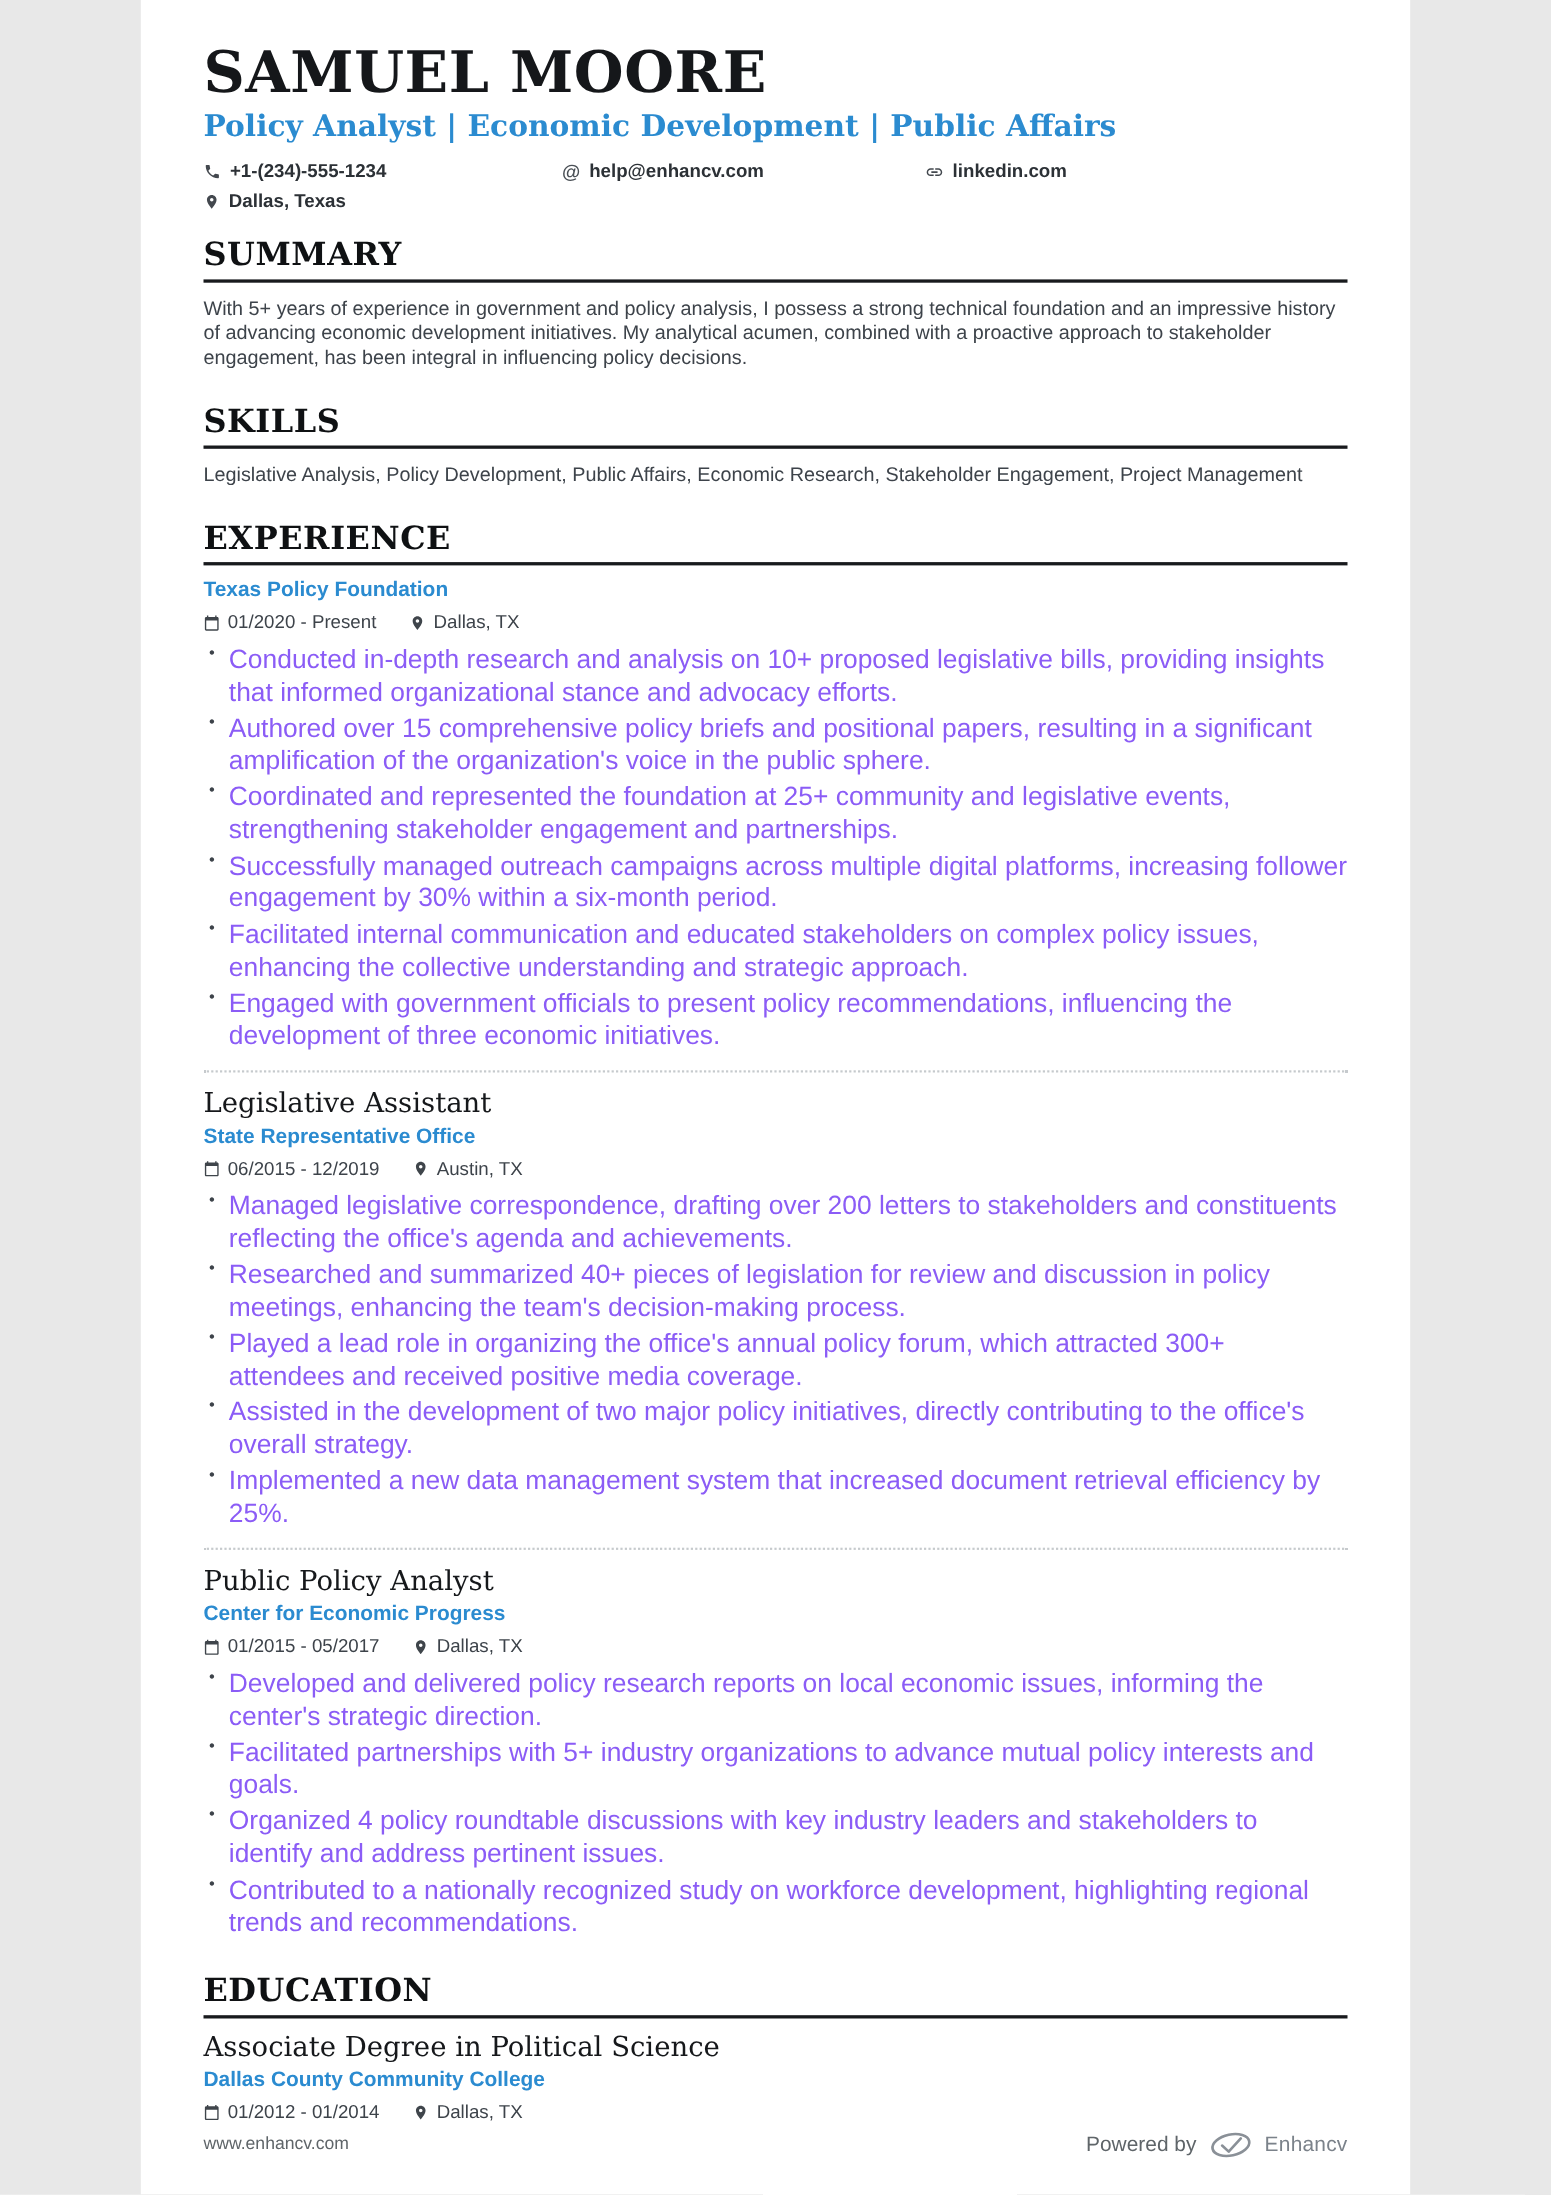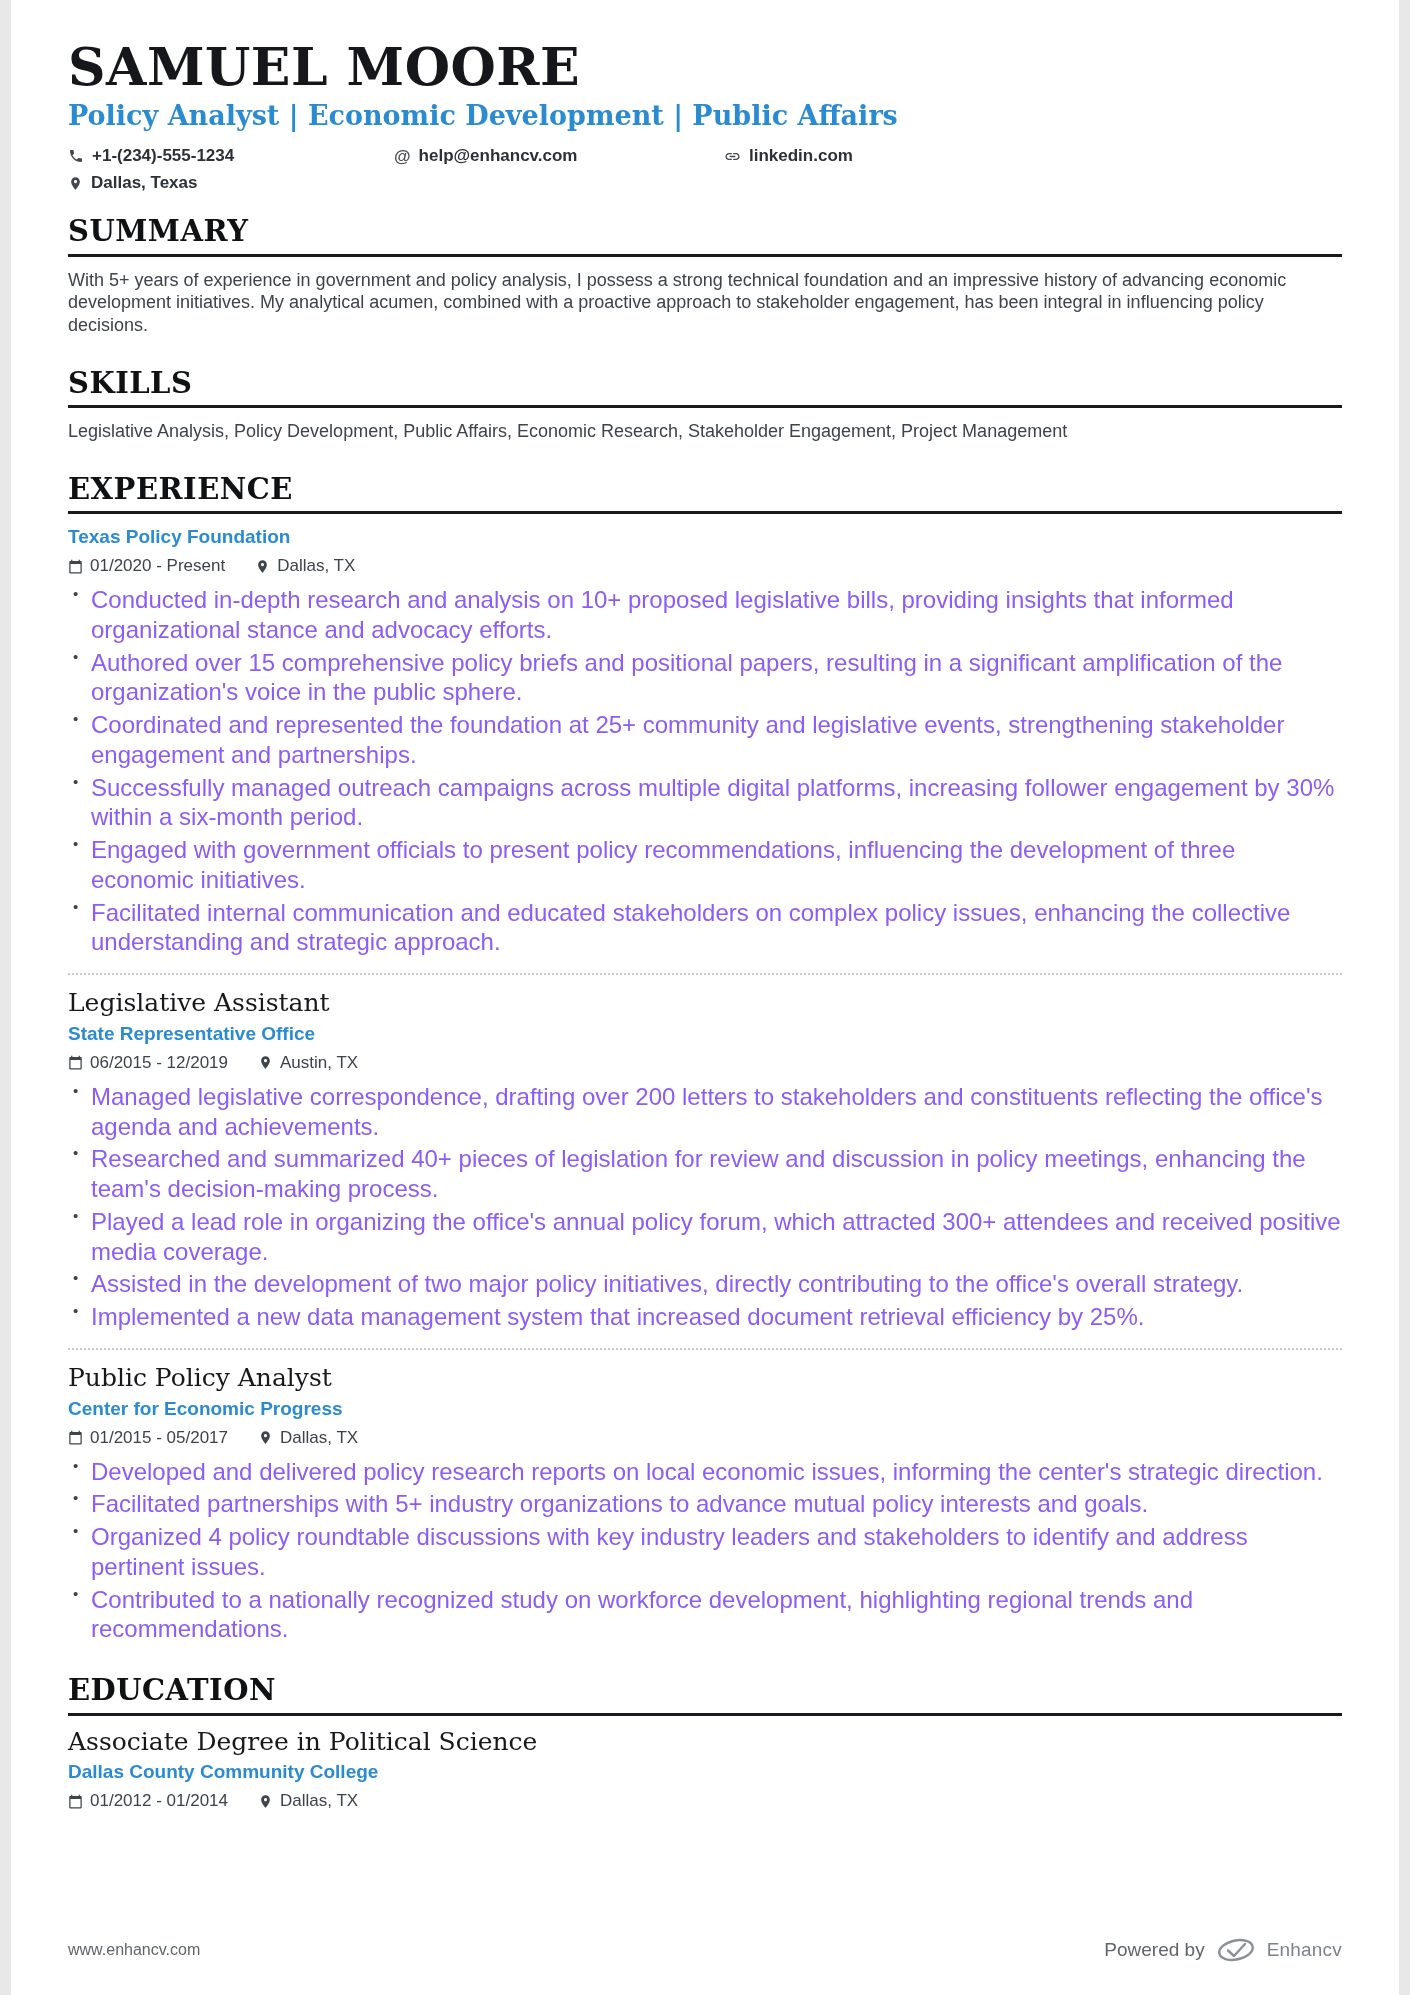--- a/index.html
+++ b/index.html
@@ -1,17 +1,17 @@
 <!DOCTYPE html>
 <html style="--accent: #2b8bd0;"><head>
 <meta charset="utf-8">
 <style>
   html,body{margin:0;padding:0;background:#e8e8e8;}
   .page{
-    width:1388px;height:1995px;margin:0 auto;background:#ffffff;
+    width:1154px;height:1995px;margin:0 auto;background:#ffffff;
     position:relative;overflow:hidden;box-sizing:border-box;
     padding:40px 57px 0 57px;
     font-family:"Liberation Sans","DejaVu Sans",sans-serif;
     color:#3d434a;
   }
 
   
   .name{
     font-family:"DejaVu Serif","Liberation Serif",serif;
     font-weight:700;font-size:52px;line-height:1.04;color:#15171a;
@@ -145,22 +145,22 @@
                 <path d="M12 2C8.13 2 5 5.13 5 9c0 5.25 7 13 7 13s7-7.75 7-13c0-3.87-3.13-7-7-7zm0 9.5c-1.38 0-2.5-1.12-2.5-2.5s1.12-2.5 2.5-2.5 2.5 1.12 2.5 2.5-1.12 2.5-2.5 2.5z"></path>
               </svg>
         <span>Dallas, TX</span>
       </span>
     </div>
     <ul class="bullets">
             <li>Conducted in-depth research and analysis on 10+ proposed legislative bills, providing insights that informed organizational stance and advocacy efforts.</li>
             <li>Authored over 15 comprehensive policy briefs and positional papers, resulting in a significant amplification of the organization's voice in the public sphere.</li>
             <li>Coordinated and represented the foundation at 25+ community and legislative events, strengthening stakeholder engagement and partnerships.</li>
             <li>Successfully managed outreach campaigns across multiple digital platforms, increasing follower engagement by 30% within a six-month period.</li>
+            <li>Facilitated internal communication and educated stakeholders on complex policy issues, enhancing the collective understanding and strategic approach.</li>
             <li>Engaged with government officials to present policy recommendations, influencing the development of three economic initiatives.</li>
-            <li>Facilitated internal communication and educated stakeholders on complex policy issues, enhancing the collective understanding and strategic approach.</li>
           </ul>
     <div class="divider"></div>
   </article>
 
   <article class="job">
     <h4 class="job-title">Legislative Assistant</h4>
     <div class="company">State Representative Office</div>
     <div class="meta">
       <span class="meta-item">
         <svg width="15" height="15" viewBox="0 0 24 24" fill="#3f454b">

